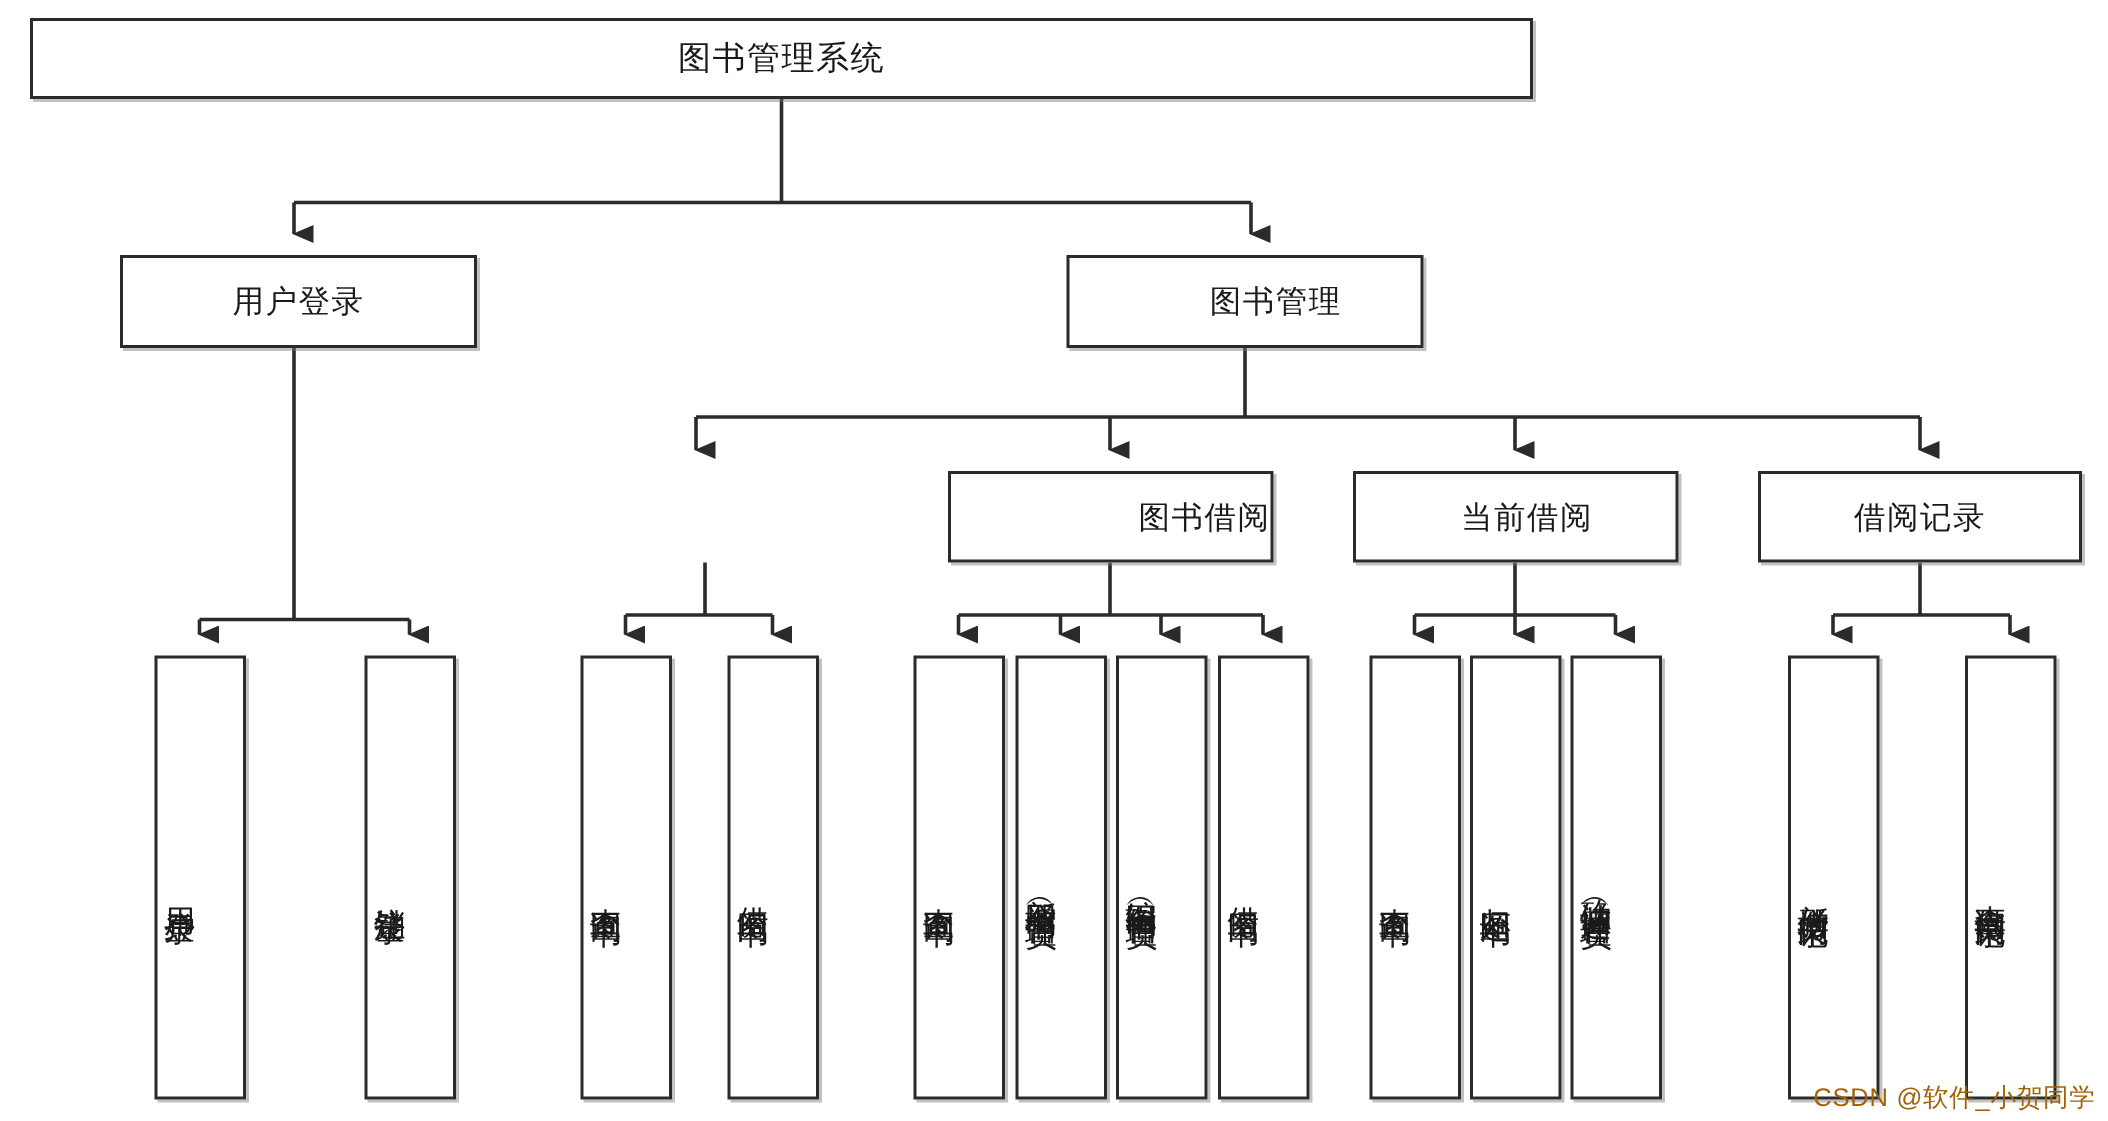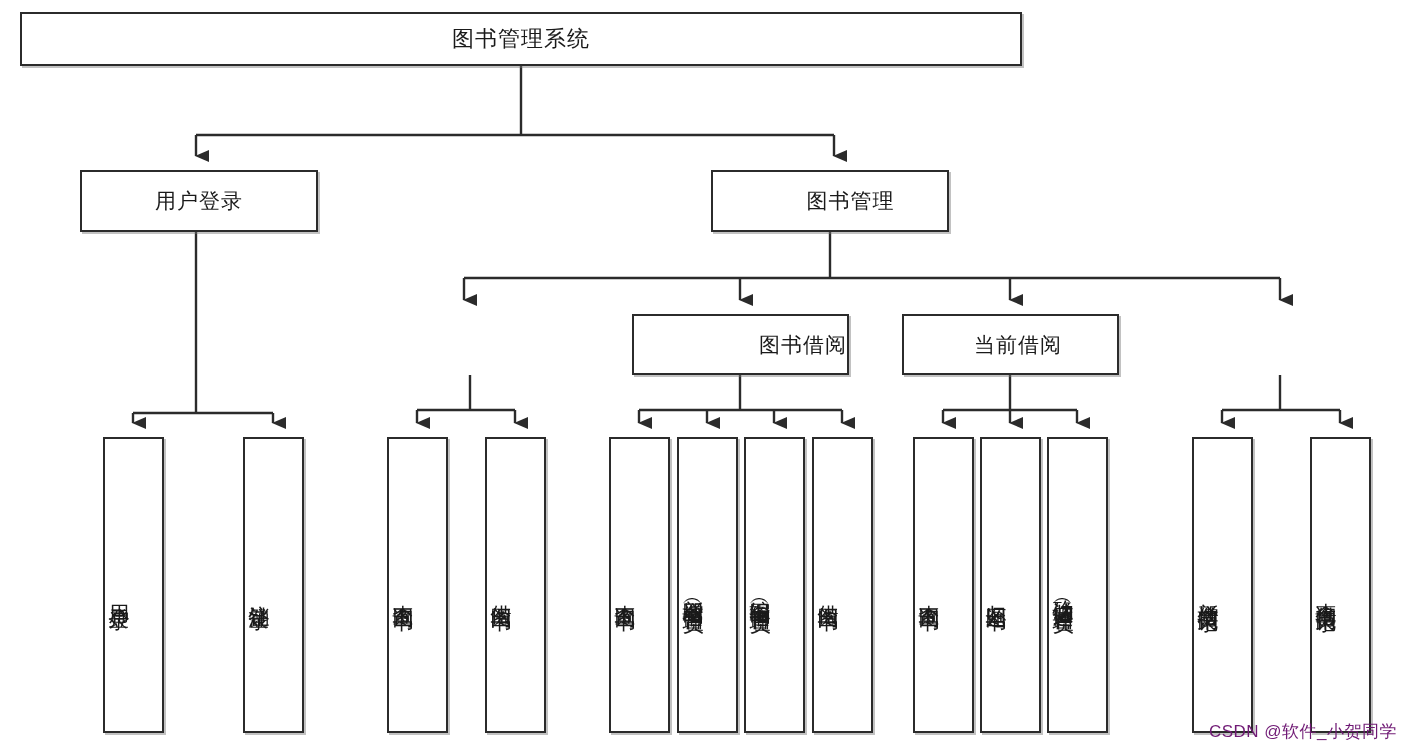--- a/index.html
+++ b/index.html
@@ -54,21 +54,21 @@
     font-size: 21px;
     line-height: 1.28;
     letter-spacing: 2px;
     white-space: nowrap;
   }
   .watermark {
     position: absolute;
     right: 8px;
     bottom: 4px;
     font-size: 17px;
-    color: #701a75;
+    color: #a16207;
     letter-spacing: 0.5px;
     user-select: none;
   }
 </style>
 </head>
 <body>
 
 <div id="canvas">
 
   <svg id="edges" viewBox="0 0 1405 747">
@@ -136,20 +136,23 @@
 
 
   <div class="node horiz" style="left:632px; top:314px; width:217px; height:61px;justify-content:flex-end;">
     <span>图书借阅</span>
   </div>
 
   <div class="node horiz" style="left:902px; top:314px; width:217px; height:61px;padding-left:15px;">
     <span>当前借阅</span>
   </div>
 
+  <div class="node horiz" style="left:1172px; top:314px; width:216px; height:61px;">
+    <span>借阅记录</span>
+  </div>
 
   <div class="node leaf" style="left:103px; top:437px; width:61px; height:296px;">
     <span class="leaf-label">用户登录</span>
   </div>
   <div class="node leaf" style="left:243px; top:437px; width:61px; height:296px;">
     <span class="leaf-label">注销登录</span>
   </div>
 
   <div class="node leaf" style="left:387px; top:437px; width:61px; height:296px;">
     <span class="leaf-label">查询图书</span>

